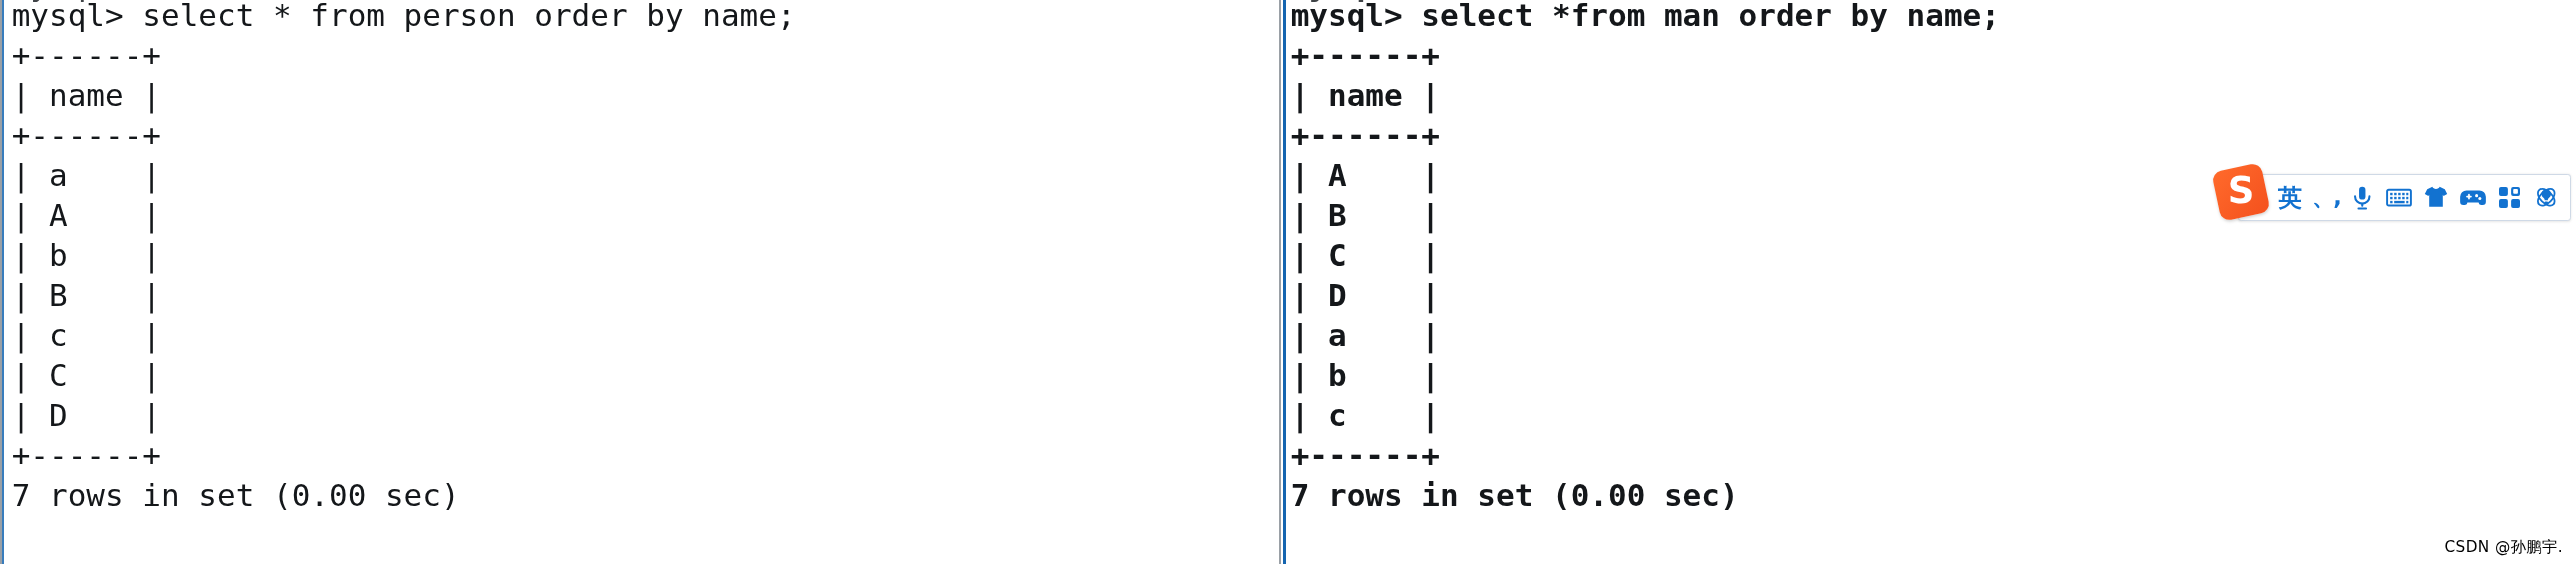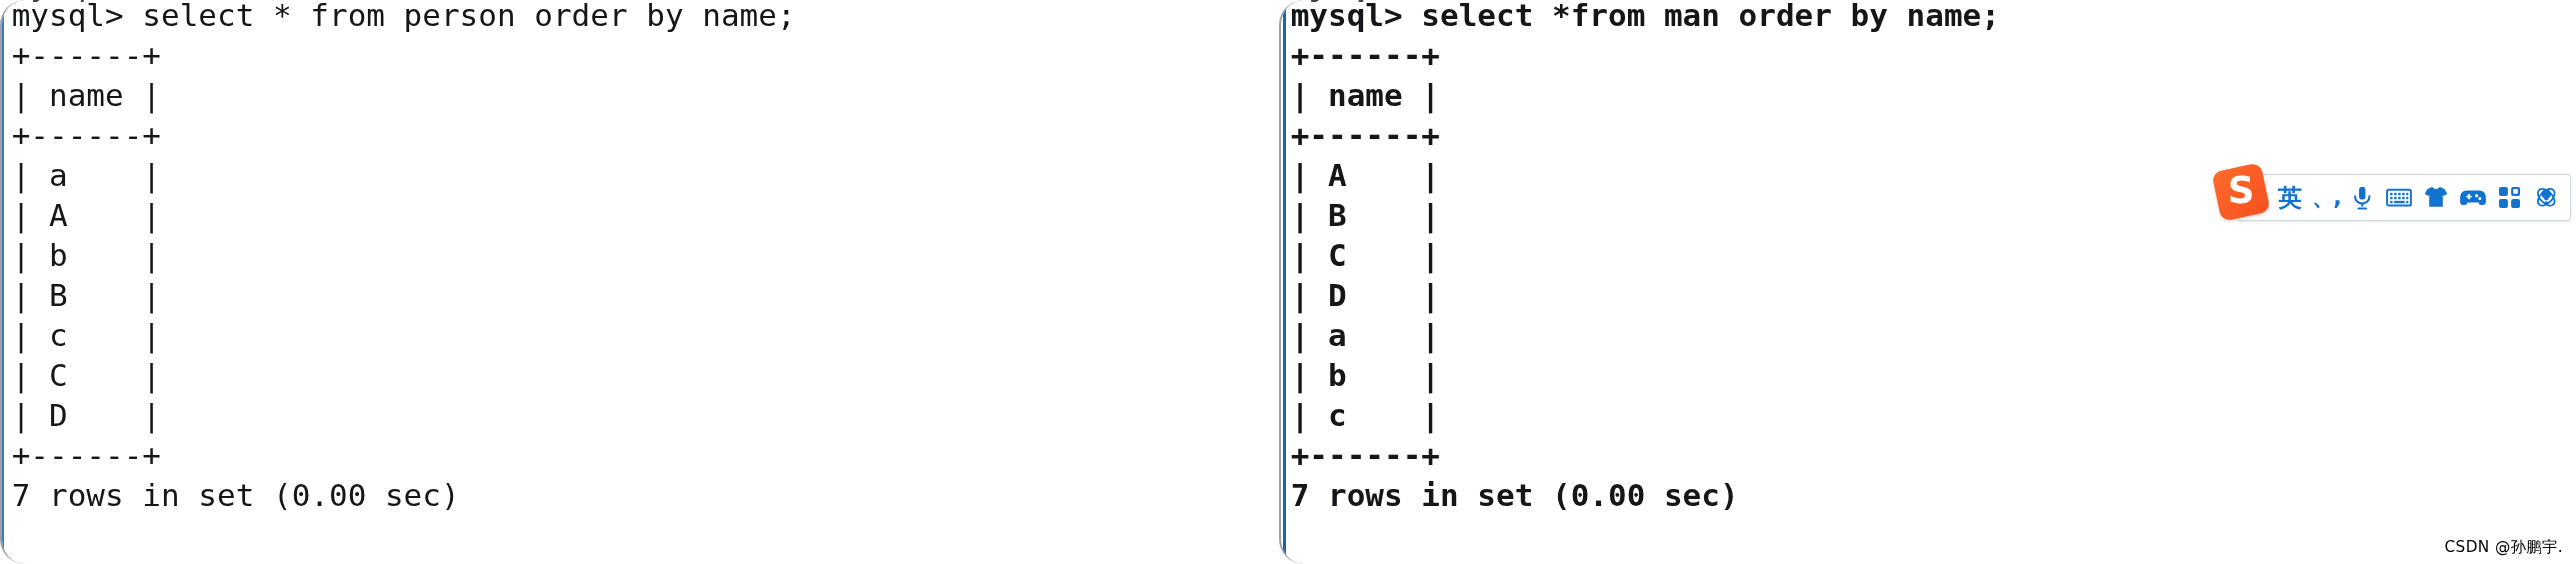--- a/index.html
+++ b/index.html
@@ -23,21 +23,20 @@
   }
 
   
   .pane {
     position: absolute;
     top: 0;
     height: 564px;
     box-sizing: border-box;
     background: #ffffff;
     overflow: hidden;
-    border-radius: 25px;
   }
   .pane-left {
     left: 0;
     width: 1279px;
     border-left: 2.4px solid #9aa0a6;
   }
   .pane-right {
     left: 1279px;
     width: 1504px;
     border-left: 2.4px solid #9aa0a6;

